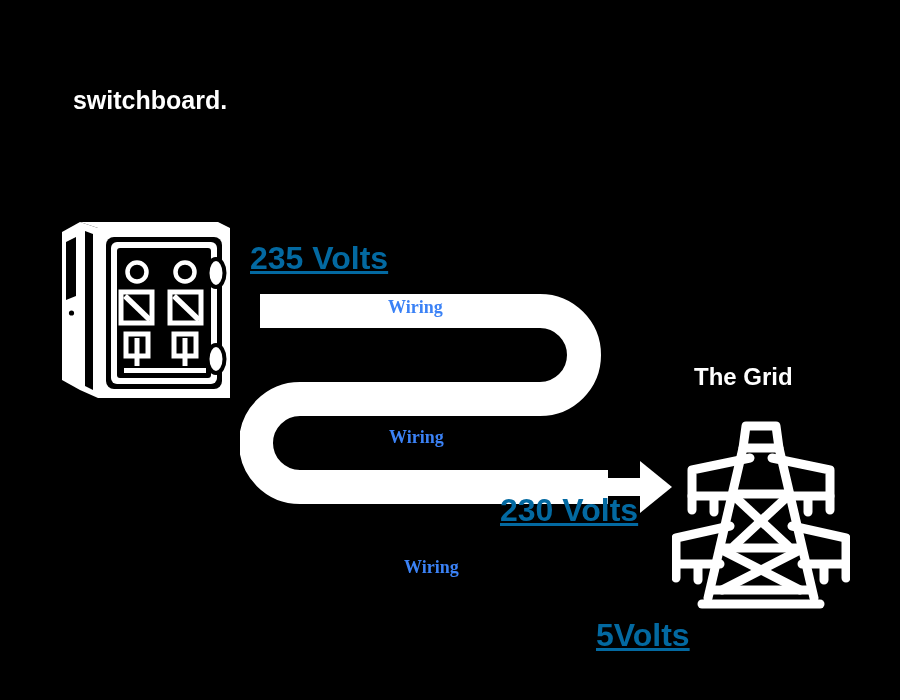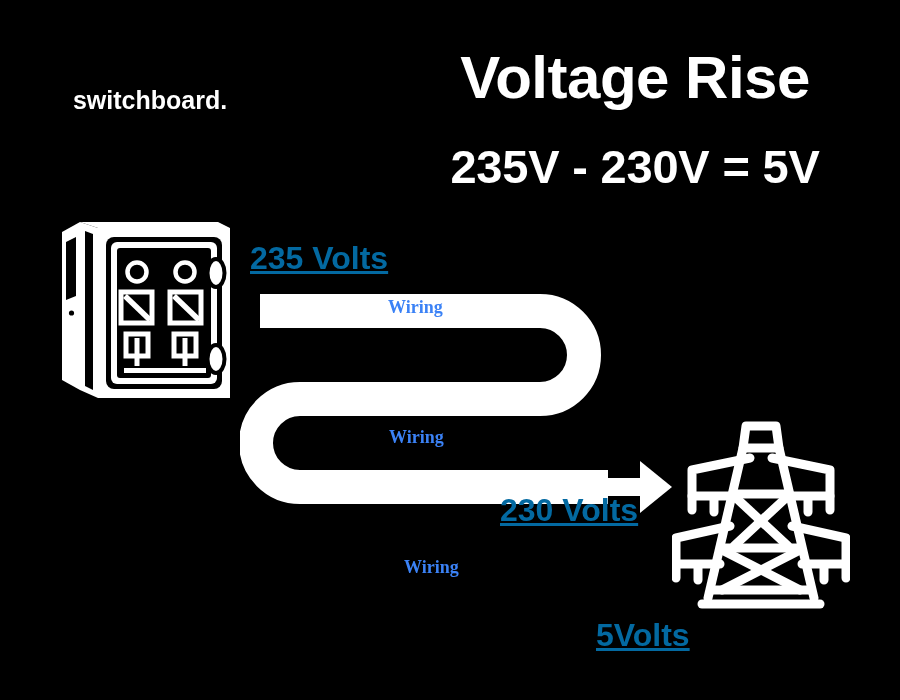--- a/index.html
+++ b/index.html
@@ -91,23 +91,21 @@
   
   #wiring-path-svg { left: 240px; top: 275px; }
   #switchboard-svg { left: 58px; top: 218px; }
   #tower-svg       { left: 672px; top: 418px; }
 </style>
 </head>
 <body>
 
 <div class="stage">
 
-  <div class="abs" id="title">Voltage Rise</div>
-
-  <div class="abs" id="formula">235V - 230V = 5V</div>
+
 
   <div class="abs" id="solar-caption">
     <div>switchboard.</div>
   </div>
 
   <svg class="abs" id="switchboard-svg" width="190" height="186" viewBox="0 0 190 186" aria-hidden="true">
 
     <polygon points="4,14 22,4 22,172 4,162" fill="#ffffff"></polygon>
     <polygon points="8,24 18,19 18,78 8,82" fill="#000000"></polygon>
     <circle cx="13.5" cy="95" r="2.6" fill="#000000"></circle>
@@ -165,20 +163,21 @@
   </svg>
 
   <div class="abs wiring-text" id="wiring-1">Wiring</div>
   <div class="abs wiring-text" id="wiring-2">Wiring</div>
   <div class="abs wiring-text" id="wiring-3">Wiring</div>
 
   <div class="abs volt-label" id="label-235">235 Volts</div>
   <div class="abs volt-label" id="label-230">230 Volts</div>
   <div class="abs volt-label" id="label-5">5Volts</div>
 
+  <div class="abs" id="label-grid">The Grid</div>
 
   <svg class="abs" id="tower-svg" width="178" height="196" viewBox="0 0 178 196" aria-hidden="true">
     <g fill="none" stroke="#ffffff" stroke-width="9" stroke-linejoin="round" stroke-linecap="round">
 
       <path d="M 74 8 L 104 8 L 107 30 L 71 30 Z"></path>
 
       <path d="M 71 30 L 36 180"></path>
       <path d="M 107 30 L 142 180"></path>
 
       <path d="M 30 186 L 148 186"></path>

